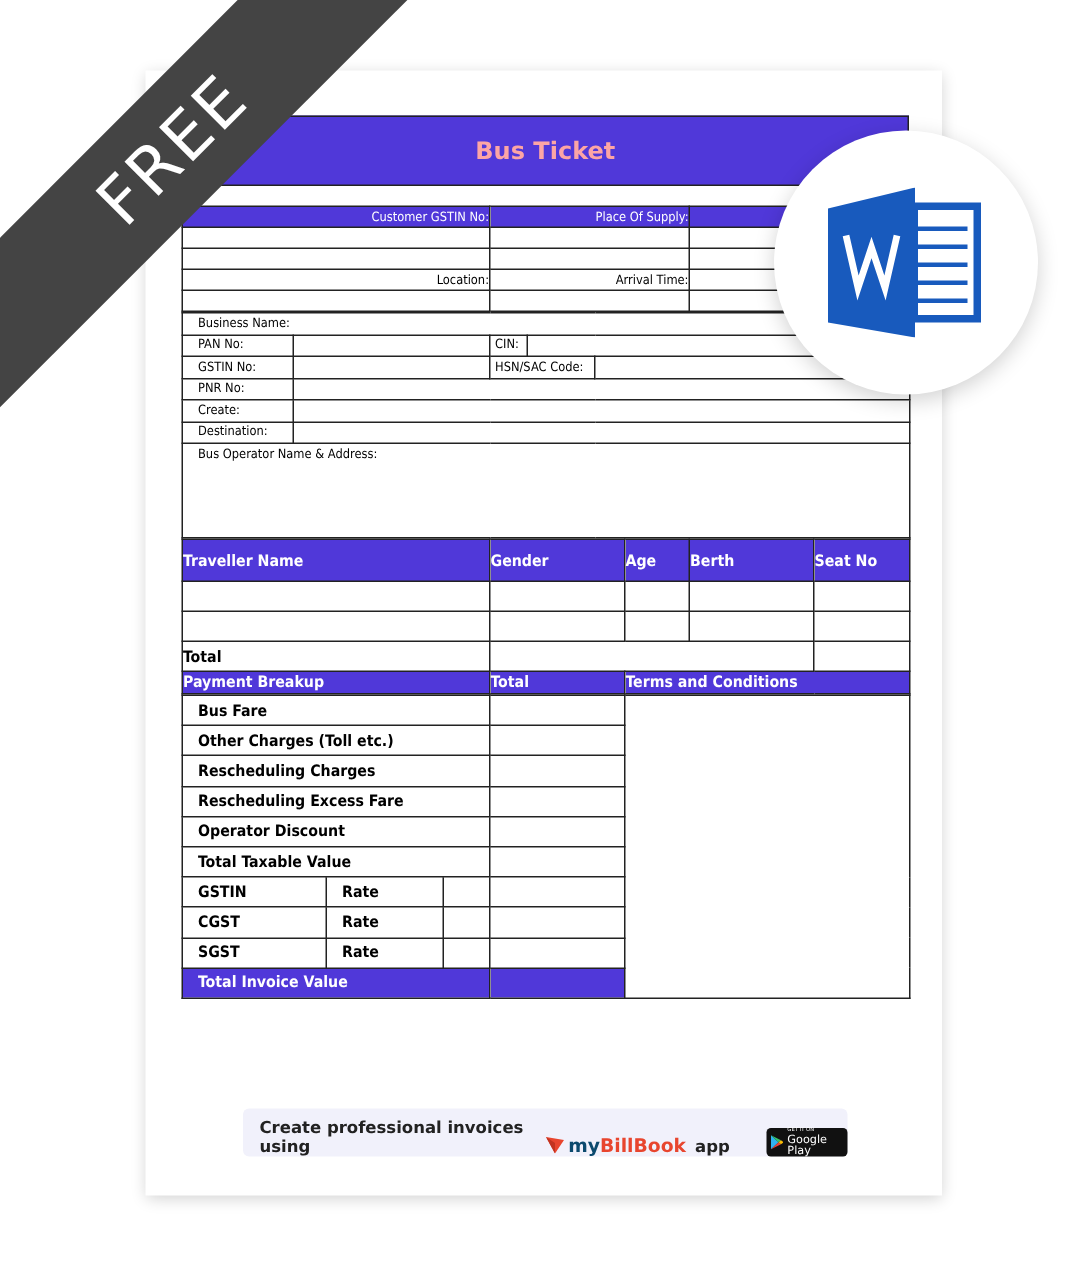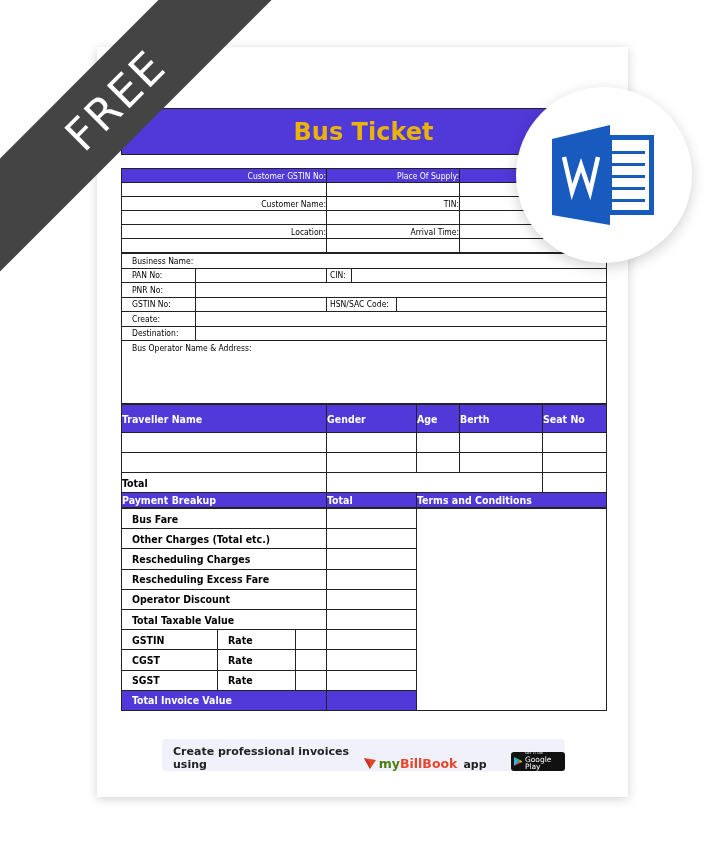--- a/index.html
+++ b/index.html
@@ -8,22 +8,22 @@
 
   .page {
     position: absolute; left: 97px; top: 47px; width: 531px; height: 750px;
     background: #ffffff;
     box-shadow: 0 2px 10px rgba(0,0,0,0.18);
   }
 
   .doc { position: absolute; left: 24px; top: 30px; width: 485px; color: #000; }
   .title-bar {
     height: 47px; background: #5038d9; border: 1px solid #222;
-    color: #eab308; font-family: "DejaVu Sans", sans-serif; font-weight: bold;
-    font-size: 24px; display: flex; align-items: center; justify-content: center; margin-top: 31px;
+    color: #fca5a5; font-family: "DejaVu Sans", sans-serif; font-weight: bold;
+    font-size: 16px; display: flex; align-items: center; justify-content: center;
   }
   .gap { height: 13px; }
 
   table.grid { border-collapse: collapse; width: 485px; table-layout: fixed; }
   table.grid td {
     border: 1px solid #222; font-size: 8.5px; padding: 0 0 0 10px;
     white-space: nowrap; overflow: hidden; vertical-align: middle;
     font-family: "DejaVu Sans Condensed", "DejaVu Sans", sans-serif;
   }
   table.grid td.hdr { background: #5038d9; color: #fff; }
@@ -57,21 +57,21 @@
   }
   .word-badge svg { position: absolute; left: 36px; top: 38px; }
 
   .promo {
     position: absolute; left: 162px; top: 739px; width: 403px; height: 32px;
     background: #f1f1fb; border-radius: 4px;
     display: flex; align-items: flex-end; padding-left: 11px; gap: 6px;
     font-size: 11px; color: #222; font-weight: bold;
   }
   .brand { color: #e8452e; font-weight: bold; font-size: 12.5px; display: flex; align-items: center; gap: 3px; }
-  .brand .my { color: #4d7c0f; }
+  .brand .my { color: #0c4a6e; }
   .gplay {
     background: #111; color: #fff; border-radius: 3px; height: 19px; width: 62px;
     display: flex; align-items: center; gap: 3px; padding: 0 3px; margin-left: 18px;
   }
   .gplay .txt { display: flex; flex-direction: column; line-height: 1; }
   .gplay .small { font-size: 3.5px; font-weight: normal; }
   .gplay .big { font-size: 7.5px; font-weight: normal; }
 </style>
 </head>
 <body>
@@ -92,25 +92,20 @@
         <td class="hdr">Customer GSTIN No:</td>
         <td class="hdr" style="padding-left:3px">Place Of Supply:</td>
         <td class="hdr" style="padding-left:3px">Document Type:</td>
       </tr>
       <tr class="h14">
             <td></td>
             <td></td>
             <td></td>
           </tr>
       <tr class="h14">
-        <td>Customer Name:</td>
-        <td style="padding-left:3px">TIN:</td>
-        <td></td>
-      </tr>
-      <tr class="h14">
             <td></td>
             <td></td>
             <td></td>
           </tr>
       <tr class="h14">
         <td>Location:</td>
         <td style="padding-left:3px">Arrival Time:</td>
         <td style="padding-left:3px">Departure Time:</td>
       </tr>
       <tr class="h14">
@@ -133,29 +128,29 @@
           <tr class="h15">
             <td colspan="5">Business Name:</td>
           </tr>
       <tr class="h15">
         <td>PAN No:</td>
         <td></td>
         <td style="padding-left:3px">CIN:</td>
         <td colspan="2"></td>
       </tr>
       <tr class="h15">
+        <td>GSTIN No:</td>
+        <td></td>
+        <td colspan="2" style="padding-left:3px">HSN/SAC Code:</td>
+        <td></td>
+      </tr>
+      <tr class="h15">
             <td>PNR No:</td>
             <td colspan="4"></td>
           </tr>
-      <tr class="h15">
-        <td>GSTIN No:</td>
-        <td></td>
-        <td colspan="2" style="padding-left:3px">HSN/SAC Code:</td>
-        <td></td>
-      </tr>
       <tr class="h15">
             <td>Create:</td>
             <td colspan="4"></td>
           </tr>
       <tr class="h15">
             <td>Destination:</td>
             <td colspan="4"></td>
           </tr>
       <tr class="op-row">
             <td colspan="5">Bus Operator Name &amp; Address:</td>
@@ -214,21 +209,21 @@
           <col style="width:90px">
           <col style="width:190px">
         </colgroup>
       <tbody>
           <tr>
         <td colspan="3">Bus Fare</td>
         <td></td>
         <td rowspan="10" class="tc"></td>
       </tr>
       <tr>
-            <td colspan="3">Other Charges (Total etc.)</td>
+            <td colspan="3">Other Charges (Toll etc.)</td>
             <td></td>
           </tr>
       <tr>
             <td colspan="3">Rescheduling Charges</td>
             <td></td>
           </tr>
       <tr>
             <td colspan="3">Rescheduling Excess Fare</td>
             <td></td>
           </tr>

